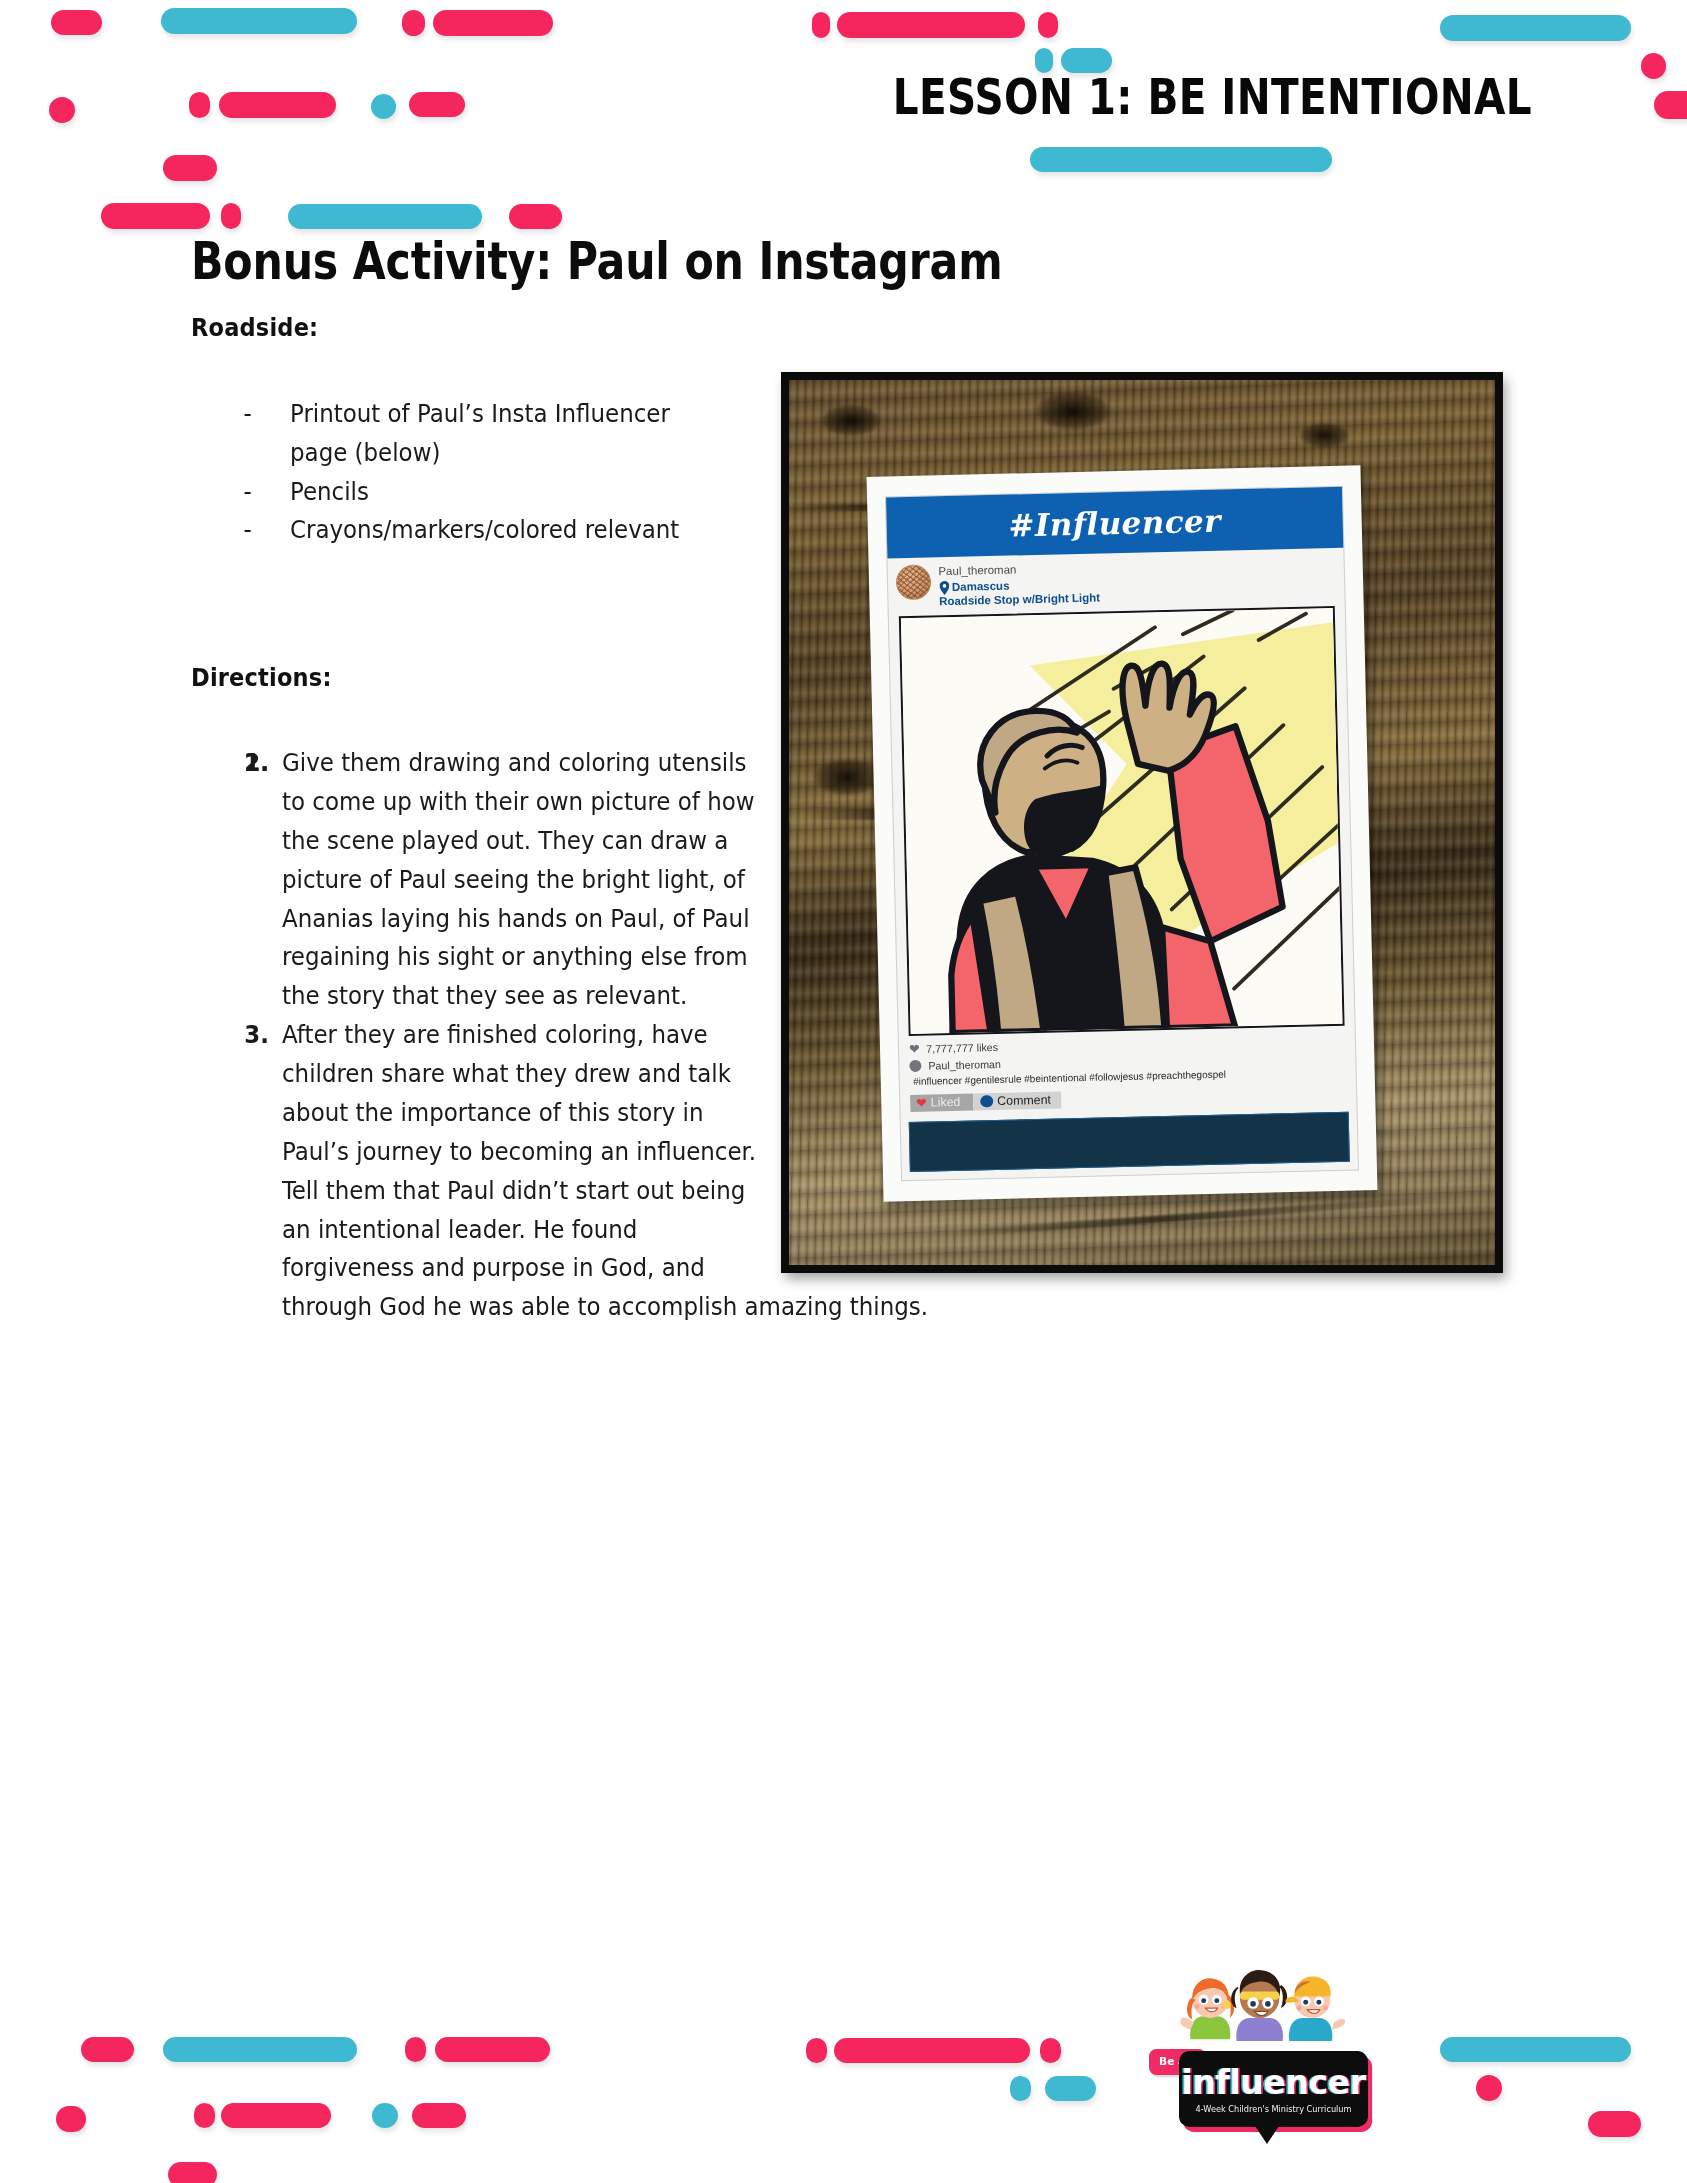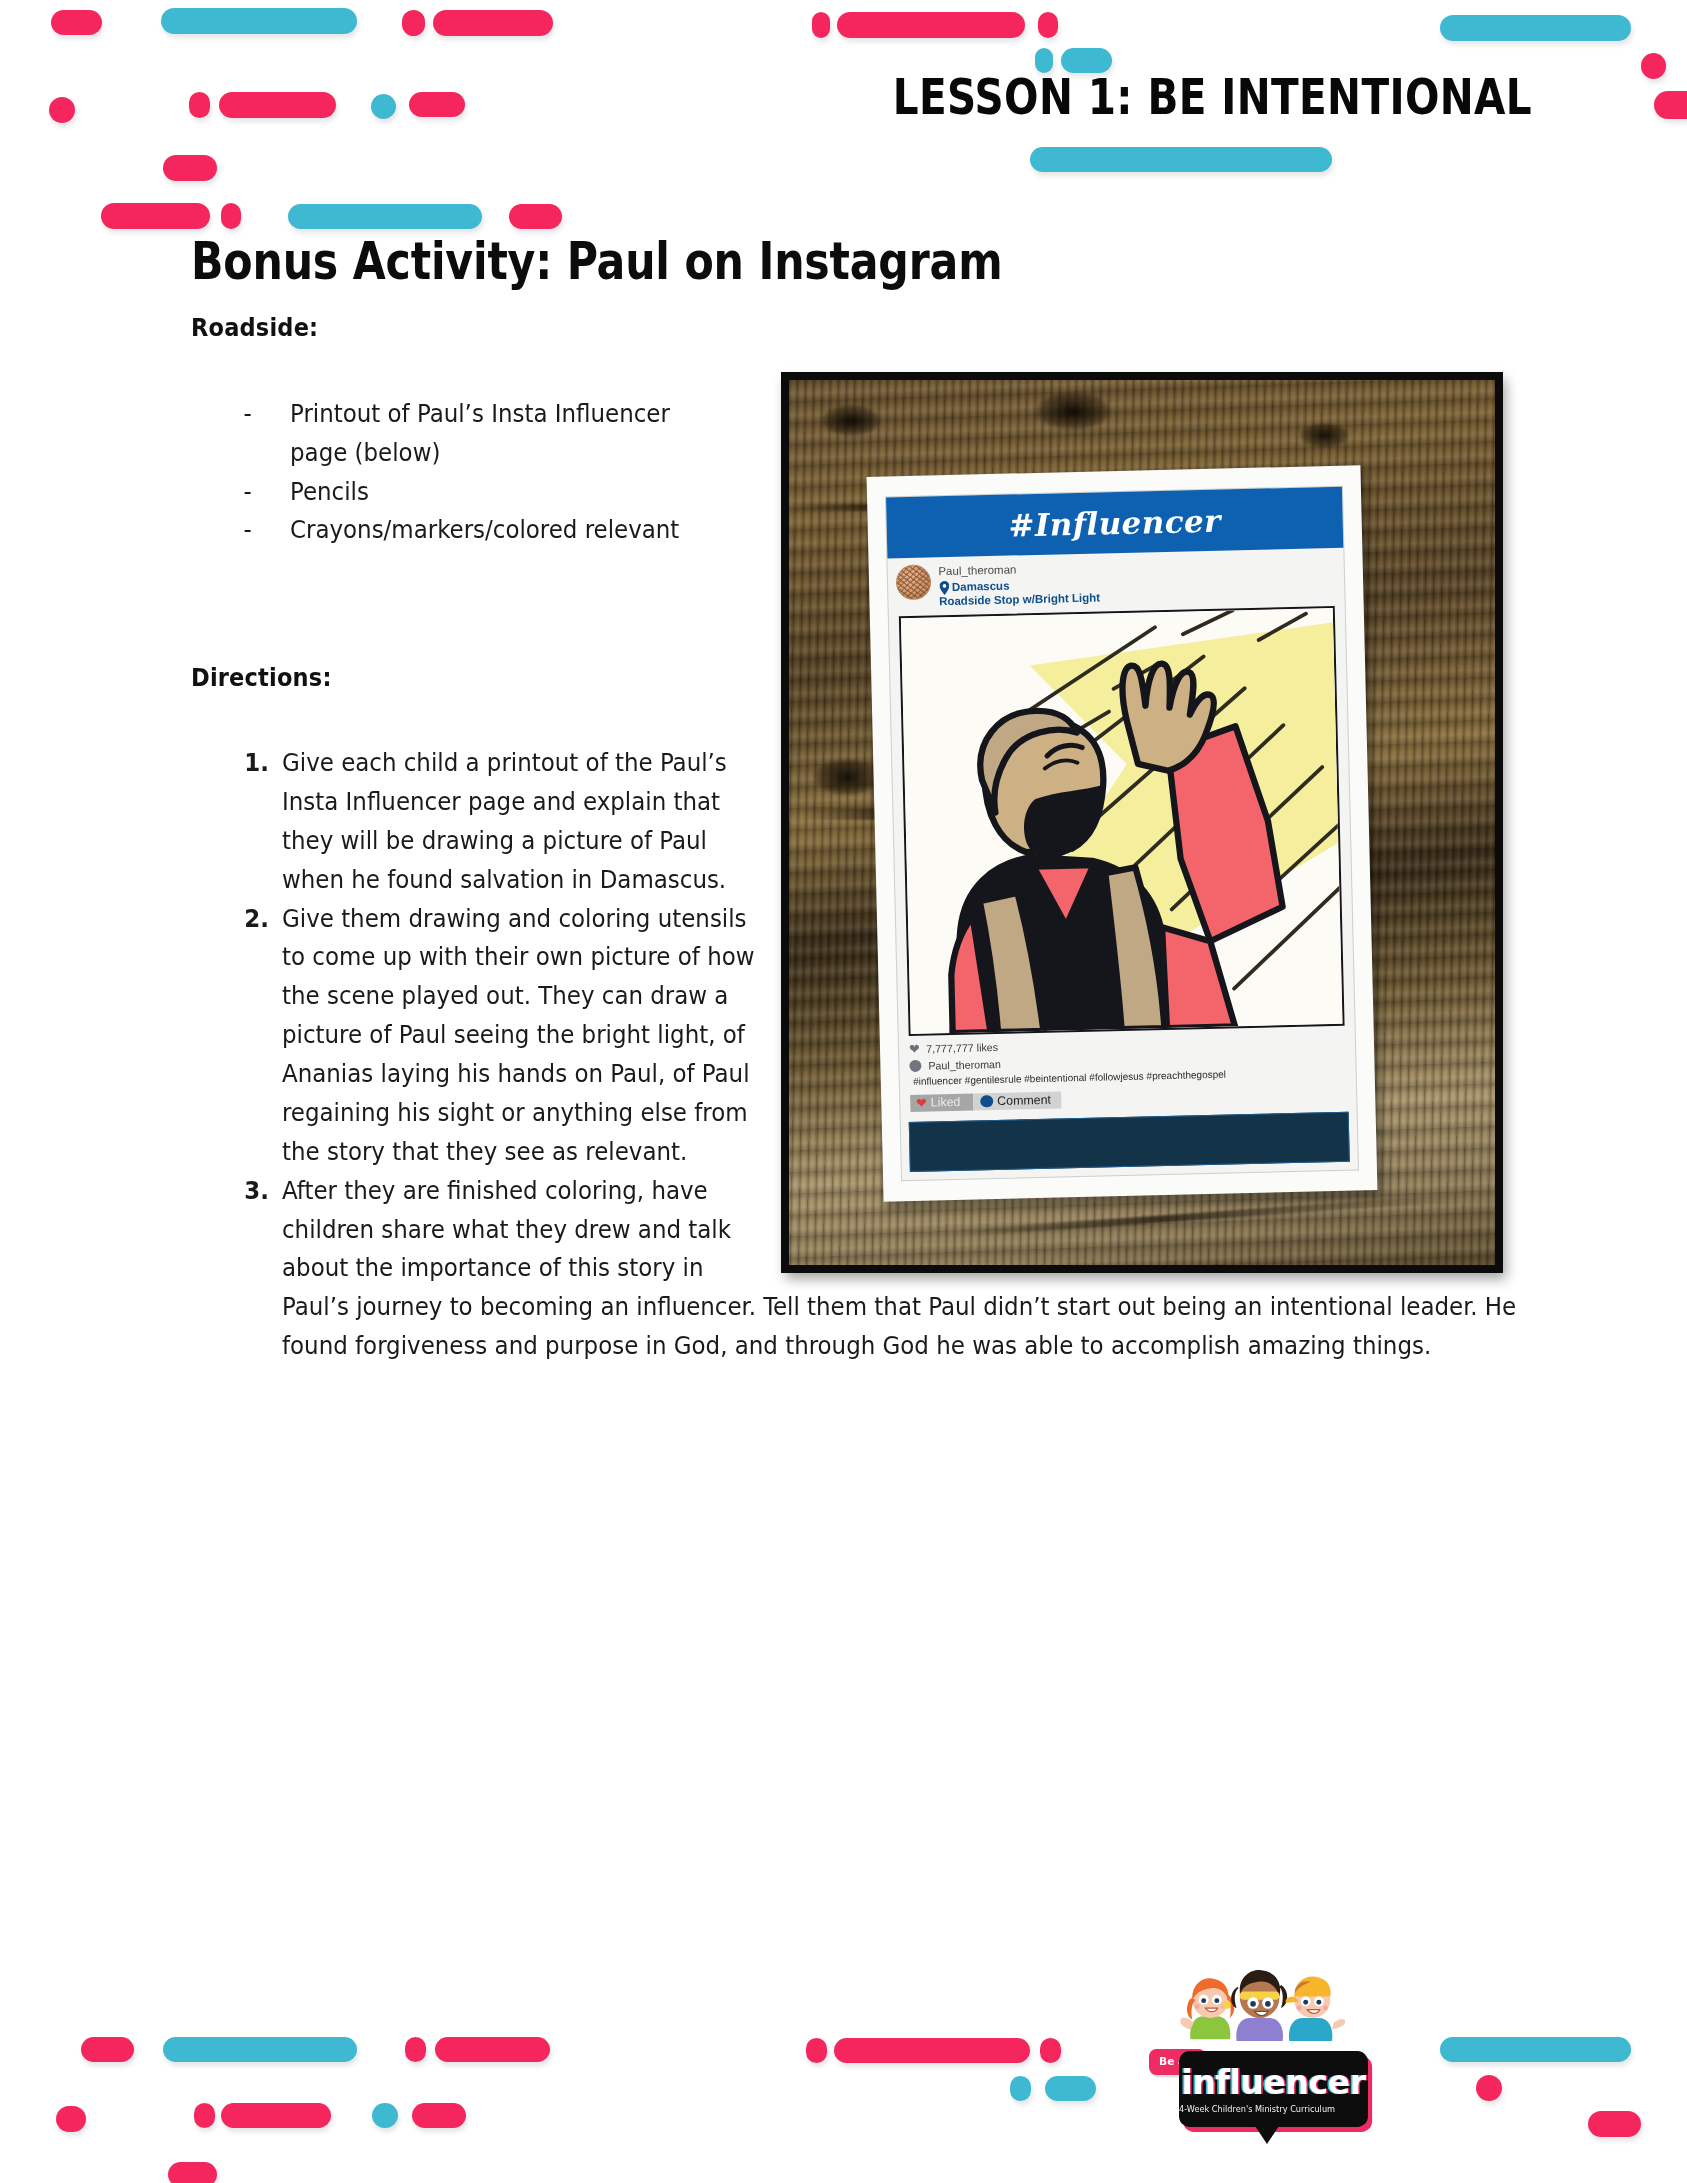--- a/index.html
+++ b/index.html
@@ -309,21 +309,21 @@
     color: #ffffff;
     font-size: 33px;
     font-weight: 700;
     letter-spacing: -0.4px;
     font-family: "DejaVu Sans", sans-serif;
     text-shadow: -1.6px 0 #3eb9d2, 1.6px 0 #ef2b63;
   }
   #logo-tagline {
     position: absolute;
     left: 0; right: 0; top: 53px;
-    text-align: left;
+    text-align: center;
     color: #f2f2f2;
     font-size: 8.2px;
     font-family: "DejaVu Sans", sans-serif;
   }
 </style>
 </head>
 <body>
 
 <div id="decor-top">
     <div class="dash" style="left: 51px; top: 10px; width: 51px; height: 25px; background: rgb(245, 38, 94);"></div>
@@ -378,21 +378,21 @@
 <div id="supplies-heading" class="sec-head">Roadside:</div>
 <ul id="supplies-list">
     <li><span class="bullet-dash">-</span><span>Printout of Paul’s Insta Influencer page (below)</span></li>
     <li><span class="bullet-dash">-</span><span>Pencils</span></li>
     <li><span class="bullet-dash">-</span><span>Crayons/markers/colored relevant</span></li>
   </ul>
 
 <div id="directions-heading" class="sec-head">Directions:</div>
 <ol id="directions-list">
     <div id="photo-float"></div>
-    <li><span class="num">1.</span><span>Give each child a printout of the Paul’s Insta Influencer page and explain that they will be drawing a picture of Paul when he found salvation in Damascus.</span></li>
+    <li><span class="num">1.</span></li>
     <li><span class="num">2.</span><span>Give them drawing and coloring utensils to come up with their own picture of how the scene played out. They can draw a picture of Paul seeing the bright light, of Ananias laying his hands on Paul, of Paul regaining his sight or anything else from the story that they see as relevant.</span></li>
     <li><span class="num">3.</span><span>After they are finished coloring, have children share what they drew and talk about the importance of this story in Paul’s journey to becoming an influencer. Tell them that Paul didn’t start out being an intentional leader. He found forgiveness and purpose in God, and through God he was able to accomplish amazing things.</span></li>
   </ol>
 
 <div id="printout-photo">
   <div id="wood-bg">
     <div class="wood-knot" style="left:33px;  top:25px;  width:58px; height:31px;"></div>
     <div class="wood-knot" style="left:247px; top:11.5px;  width:74px; height:38px;"></div>
     <div class="wood-knot" style="left:511px; top:43px;  width:49px; height:25px;"></div>
     <div class="wood-knot" style="left:25px;  top:379px; width:66px; height:36px;"></div>

